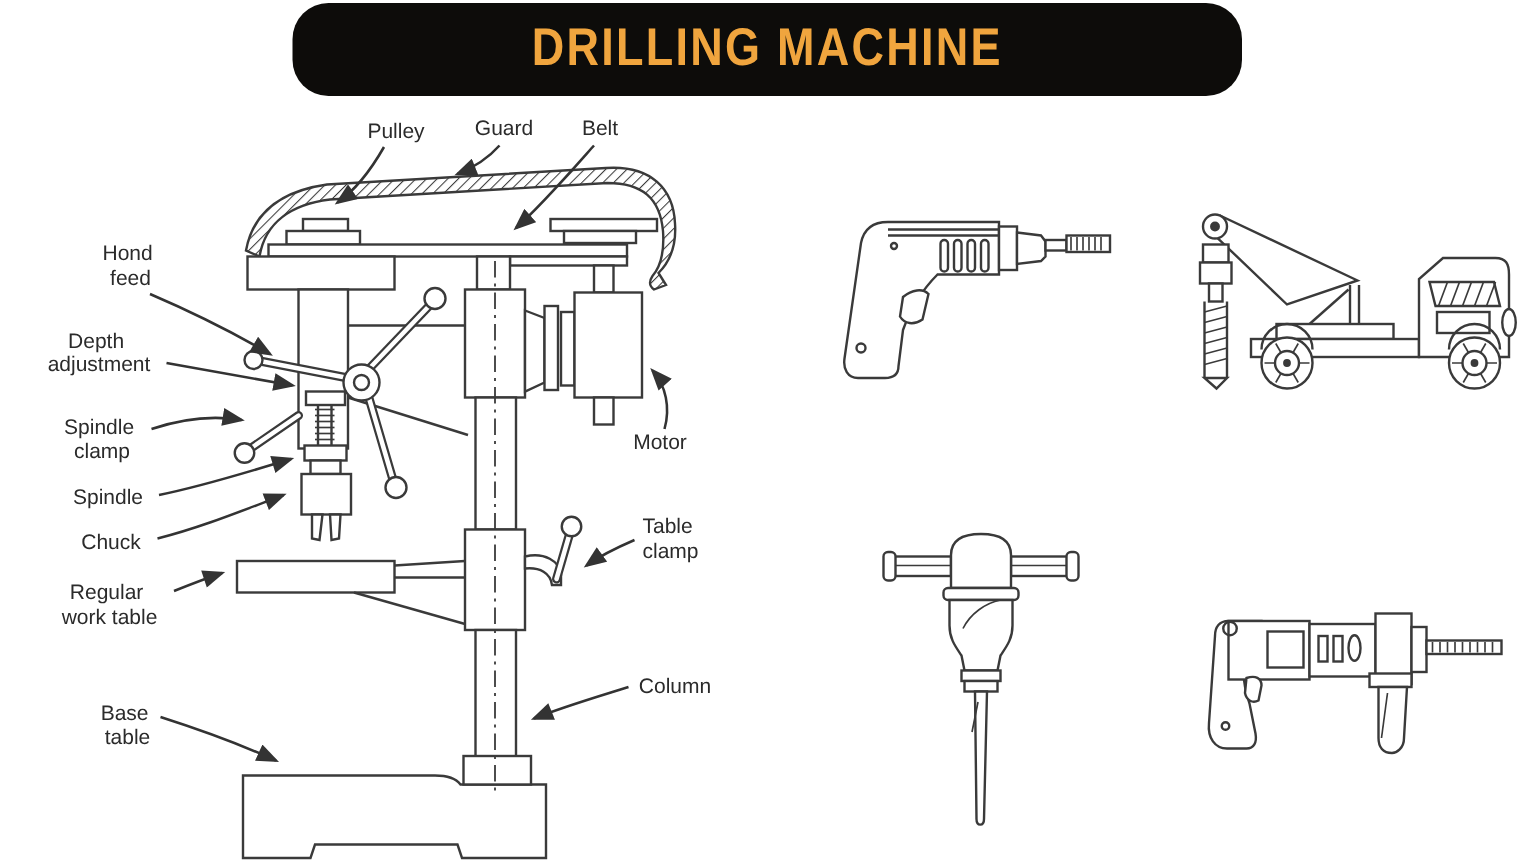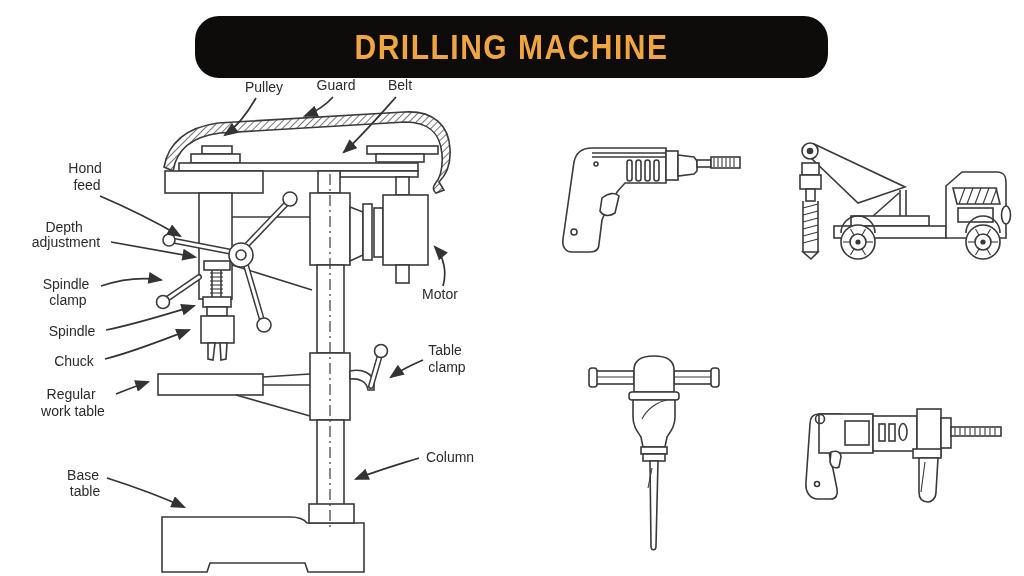--- a/index.html
+++ b/index.html
@@ -1,18 +1,18 @@
 <!DOCTYPE html>
 <html><head>
 <meta charset="utf-8">
 <style>
   html,body{margin:0;padding:0;background:#fff;}
   .page{position:relative;width:1024px;height:576px;background:#fff;overflow:hidden;
         font-family:"Liberation Sans",sans-serif;}
-  .banner{position:absolute;left:195px;top:16px;width:633px;height:62px;background:#0d0c0a;
+  .banner{position:absolute;left:195px;top:2px;width:633px;height:62px;background:#0d0c0a;
           border-radius:24px;display:flex;align-items:center;justify-content:center;}
   .banner span{color:#f0a53e;font-weight:bold;font-size:30px;letter-spacing:1.5px;
                transform:scaleY(1.18);white-space:nowrap;}
   svg{position:absolute;left:0;top:0;}
   .art{stroke:#3a3a3a;stroke-width:1.6;fill:none;}
   .w{fill:#ffffff;}
   .lbl{font-family:"Liberation Sans",sans-serif;font-size:14px;fill:#2b2b2b;text-anchor:middle;}
   .arrow{fill:none;stroke:#333333;stroke-width:1.7;}
   .rod-o{stroke:#3a3a3a;stroke-width:6;stroke-linecap:round;fill:none;}
   .rod-i{stroke:#ffffff;stroke-width:3;stroke-linecap:round;fill:none;}

